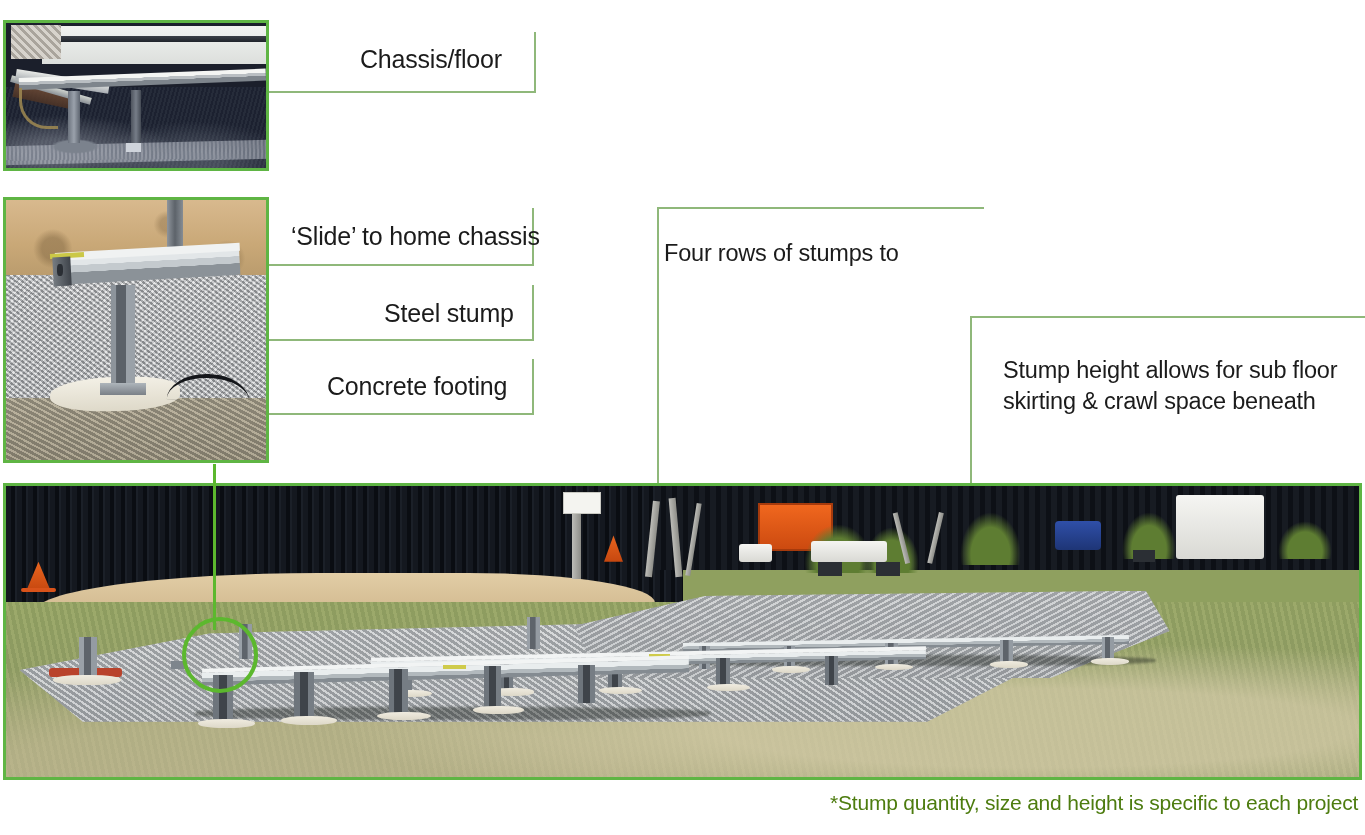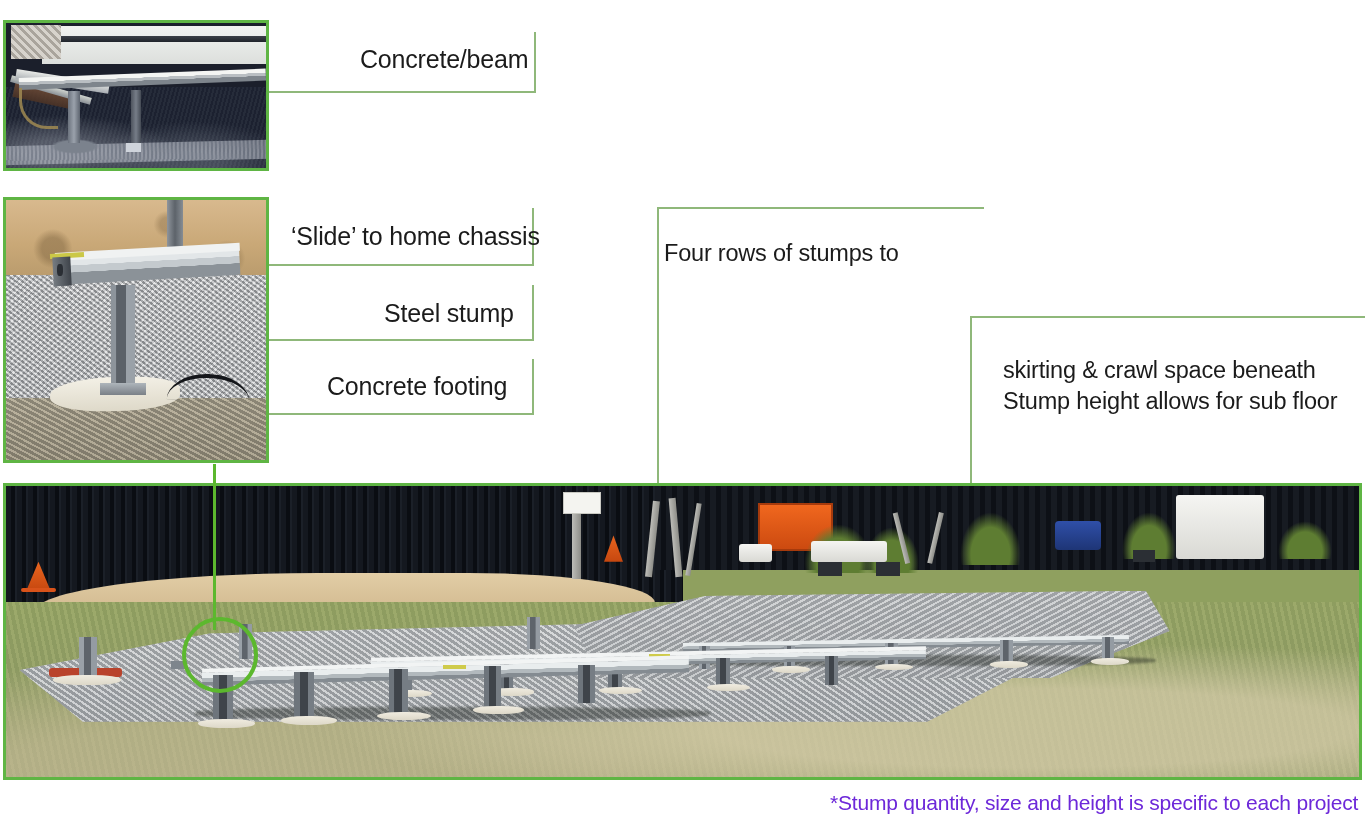--- a/index.html
+++ b/index.html
@@ -12,21 +12,21 @@
   .vline{position:absolute;width:2px;background:#8fb87a;}
   .vline-b{position:absolute;width:3px;background:#5cb82e;}
 
   
   .photo{position:absolute;overflow:hidden;border:3px solid #5fb544;box-sizing:border-box;}
 
   
   .callout-label{position:absolute;font-size:25px;line-height:1.26;color:#1b1b1b;
                  white-space:nowrap;letter-spacing:-0.2px;}
   .para{position:absolute;font-size:23.5px;line-height:1.32;color:#1b1b1b;letter-spacing:-0.2px;}
-  .footnote{position:absolute;font-size:21px;color:#6d28d9;letter-spacing:-0.2px;white-space:nowrap;}
+  .footnote{position:absolute;font-size:21px;color:#4d7c0f;letter-spacing:-0.2px;white-space:nowrap;}
 
   
   #photo1{left:3px;top:20px;width:266px;height:151px;background:#1b1f2b;}
   .p1-grass{position:absolute;left:0;top:44%;width:100%;height:56%;
      background:
        radial-gradient(ellipse at 20% 80%, rgba(190,195,205,.35) 0 12%, rgba(0,0,0,0) 40%),
        radial-gradient(ellipse at 72% 92%, rgba(180,188,200,.28) 0 10%, rgba(0,0,0,0) 38%),
        repeating-linear-gradient(105deg, #262c3a 0 2px, #1c2130 2px 4px),
        linear-gradient(#232938,#191e2a);}
   .p1-gravelbar{position:absolute;left:-2%;bottom:4%;width:104%;height:13%;
@@ -163,21 +163,21 @@
     <div class="p1-chain"></div>
     <div class="p1-post1b"></div>
     <div class="p1-post1"></div>
     <div class="p1-post2"></div>
     <div class="p1-blk"></div>
     <div class="p1-chip"></div>
   </div>
 
   <div class="hline" style="left:269px;top:91px;width:267px;"></div>
   <div class="vline" style="left:534px;top:32px;height:61px;"></div>
-  <div class="callout-label" style="left:360px;top:44px;">Concrete/beam</div>
+  <div class="callout-label" style="left:360px;top:44px;">Chassis/floor</div>
 
   <div class="photo" id="photo2">
     <div class="p2-dirt"></div>
     <div class="p2-gravel"></div>
     <div class="p2-gravel2"></div>
     <div class="p2-postbg"></div>
     <div class="p2-conc"></div>
     <div class="p2-stump"></div>
     <div class="p2-stumpbase"></div>
     <div class="p2-beam"></div>
@@ -202,22 +202,22 @@
 
   <div class="hline" style="left:657px;top:207px;width:327px;"></div>
   <div class="vline" style="left:657px;top:207px;height:408px;"></div>
   <div class="para" style="left:664px;top:238px;width:300px;">
     <div>Four rows of stumps to</div>
   </div>
 
   <div class="hline" style="left:970px;top:316px;width:395px;"></div>
   <div class="vline" style="left:970px;top:316px;height:347px;"></div>
   <div class="para" style="left:1003px;top:355px;width:350px;">
+    <div>Stump height allows  for sub floor</div>
     <div>skirting &amp;  crawl space beneath</div>
-    <div>Stump height allows  for sub floor</div>
   </div>
 
   <div class="photo" id="photo3">
     <div class="p3-fence"></div>
     <div class="p3-shedR"></div>
     <div class="p3-sand"></div>
     <div class="p3-grass"></div>
     <div class="p3-gravel"></div>
     <div class="p3-gravel2"></div>
 

